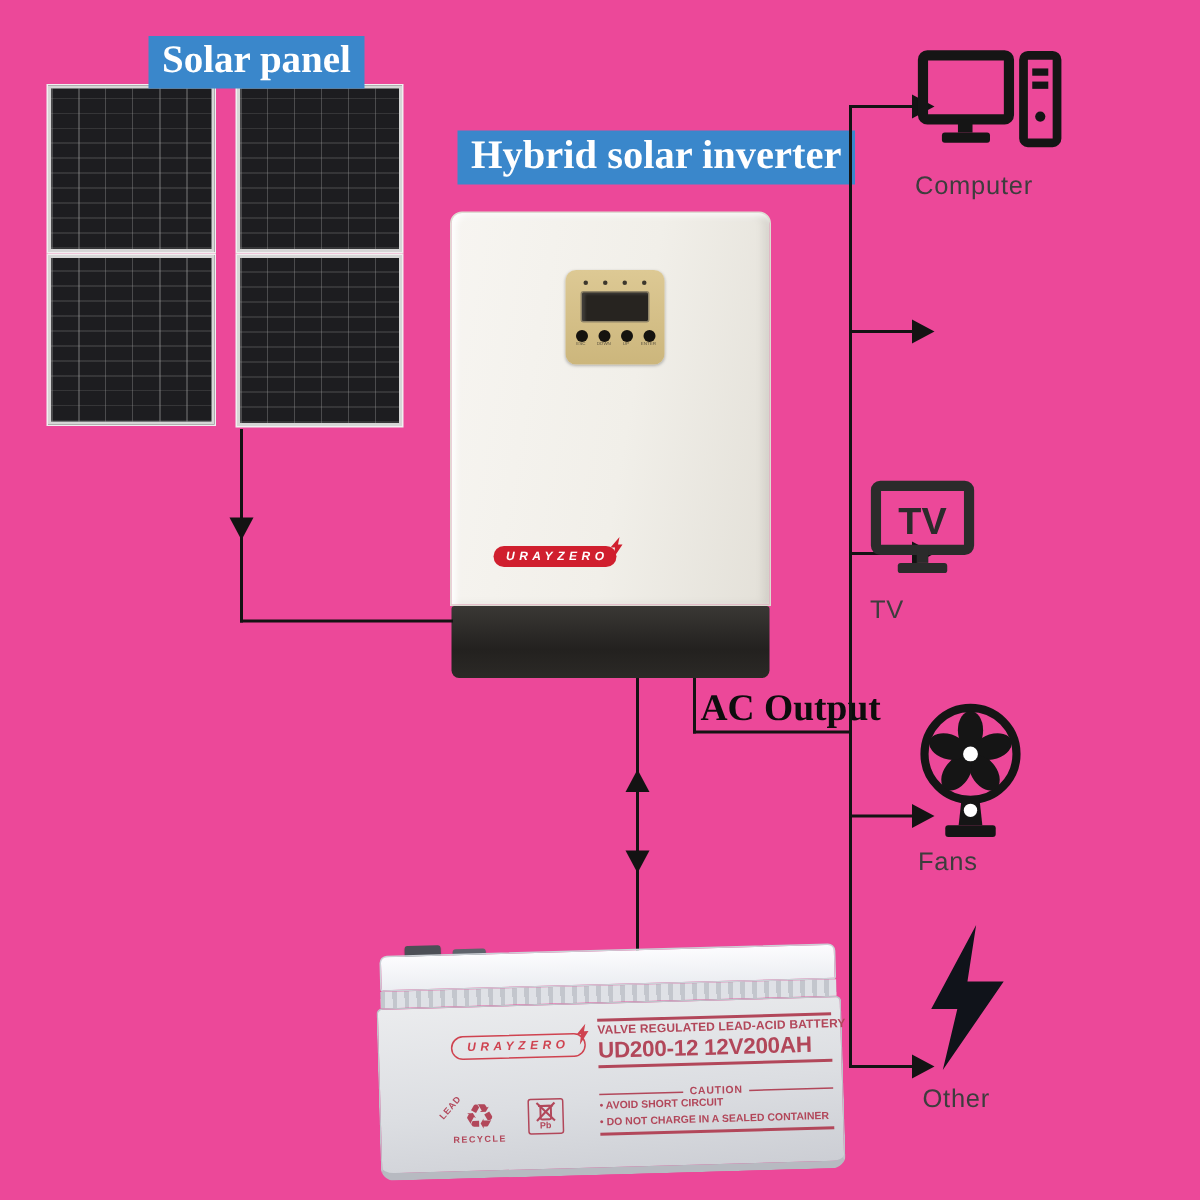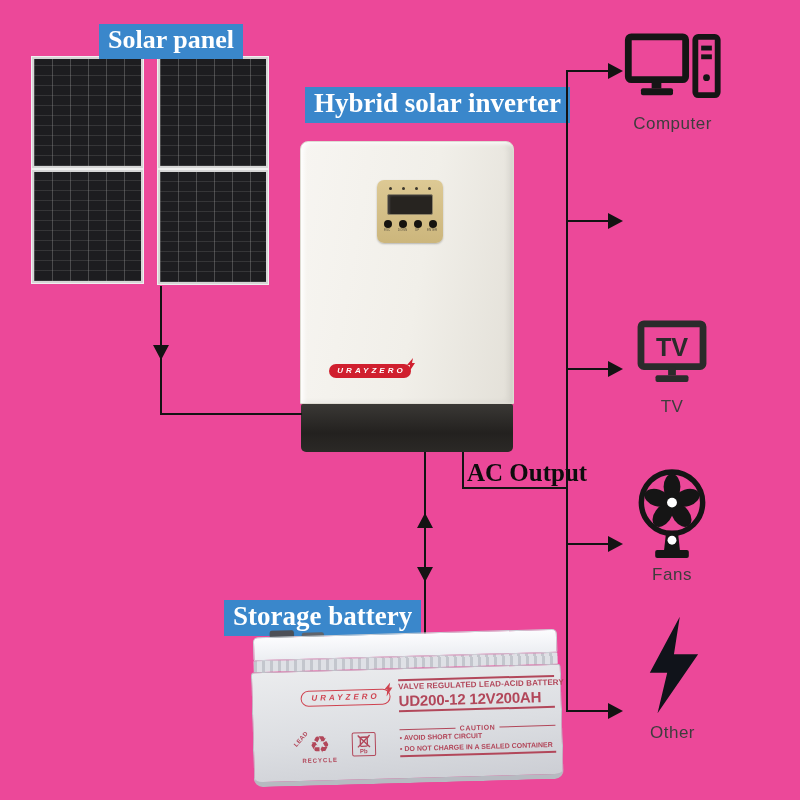--- a/index.html
+++ b/index.html
@@ -83,27 +83,27 @@
   .arr-up    { border-left:8px solid transparent; border-right:8px solid transparent; border-bottom:15px solid #131313; }
 
   .ac-label {
     position:absolute; font-family:"Liberation Serif", serif; font-weight:700; color:#0d0d0d;
     white-space:nowrap;
   }
   .ac-in  { left:182px; top:381px; font-size:25px; }
   .ac-out { left:467px; top:459px; font-size:25px; }
 
   
-  .device { position:absolute; display:flex; flex-direction:column; align-items:center; }
+  .device { position:absolute; display:flex; flex-direction:column; align-items:flex-start; }
   .dev-label { font-size:17px; color:#3d3d3d; letter-spacing:.5px; }
   .d-computer { left:610px; top:33px;  width:125px; }
   .d-computer .dev-label { margin-top:13px; }
   .d-lighting { left:615px; top:170px; width:115px; }
   .d-lighting .dev-label { margin-top:8px; }
-  .d-tv       { left:612px; top:320px; width:120px; }
+  .d-tv       { left:580px; top:320px; width:120px; }
   .d-tv .dev-label { margin-top:13px; }
   .d-fans     { left:612px; top:468px; width:120px; }
   .d-fans .dev-label { margin-top:5px; }
   .d-other    { left:615px; top:616px; width:115px; }
   .d-other .dev-label { margin-top:9px; }
 
   
   .battery { position:absolute; left:252px; top:633px; width:310px; height:157px; transform:rotate(-1.6deg); }
   .bat-term { position:absolute; background:#5f636b; border-radius:2px; box-shadow:0 1px 1px rgba(0,0,0,.4); }
   .t1 { left:20px; top:-6px;  width:24px; height:9px; background:#4c4f56; }
@@ -277,21 +277,20 @@
     <div class="dev-label">Fans</div>
   </div>
 
   <div class="device d-other">
     <svg width="58" height="98" viewBox="0 0 60 100">
       <polygon points="37,0 6,58 24,58 14,100 56,39 31,39" fill="#10131a"></polygon>
     </svg>
     <div class="dev-label">Other</div>
   </div>
 
-  <div class="tag tag-battery">Storage battery</div>
   <div class="battery">
     <div class="bat-term t1"></div>
     <div class="bat-term t2"></div>
     <div class="bat-lid"></div>
     <div class="bat-rib"></div>
     <div class="bat-face">
       <div class="bat-logo">
         <span>URAYZERO</span>
         <svg class="logo-bolt" width="10" height="14" viewBox="0 0 10 14">
           <polygon points="7,0 1,7 4,7 3,14 9,5 6,5" fill="#cf4350"></polygon>

